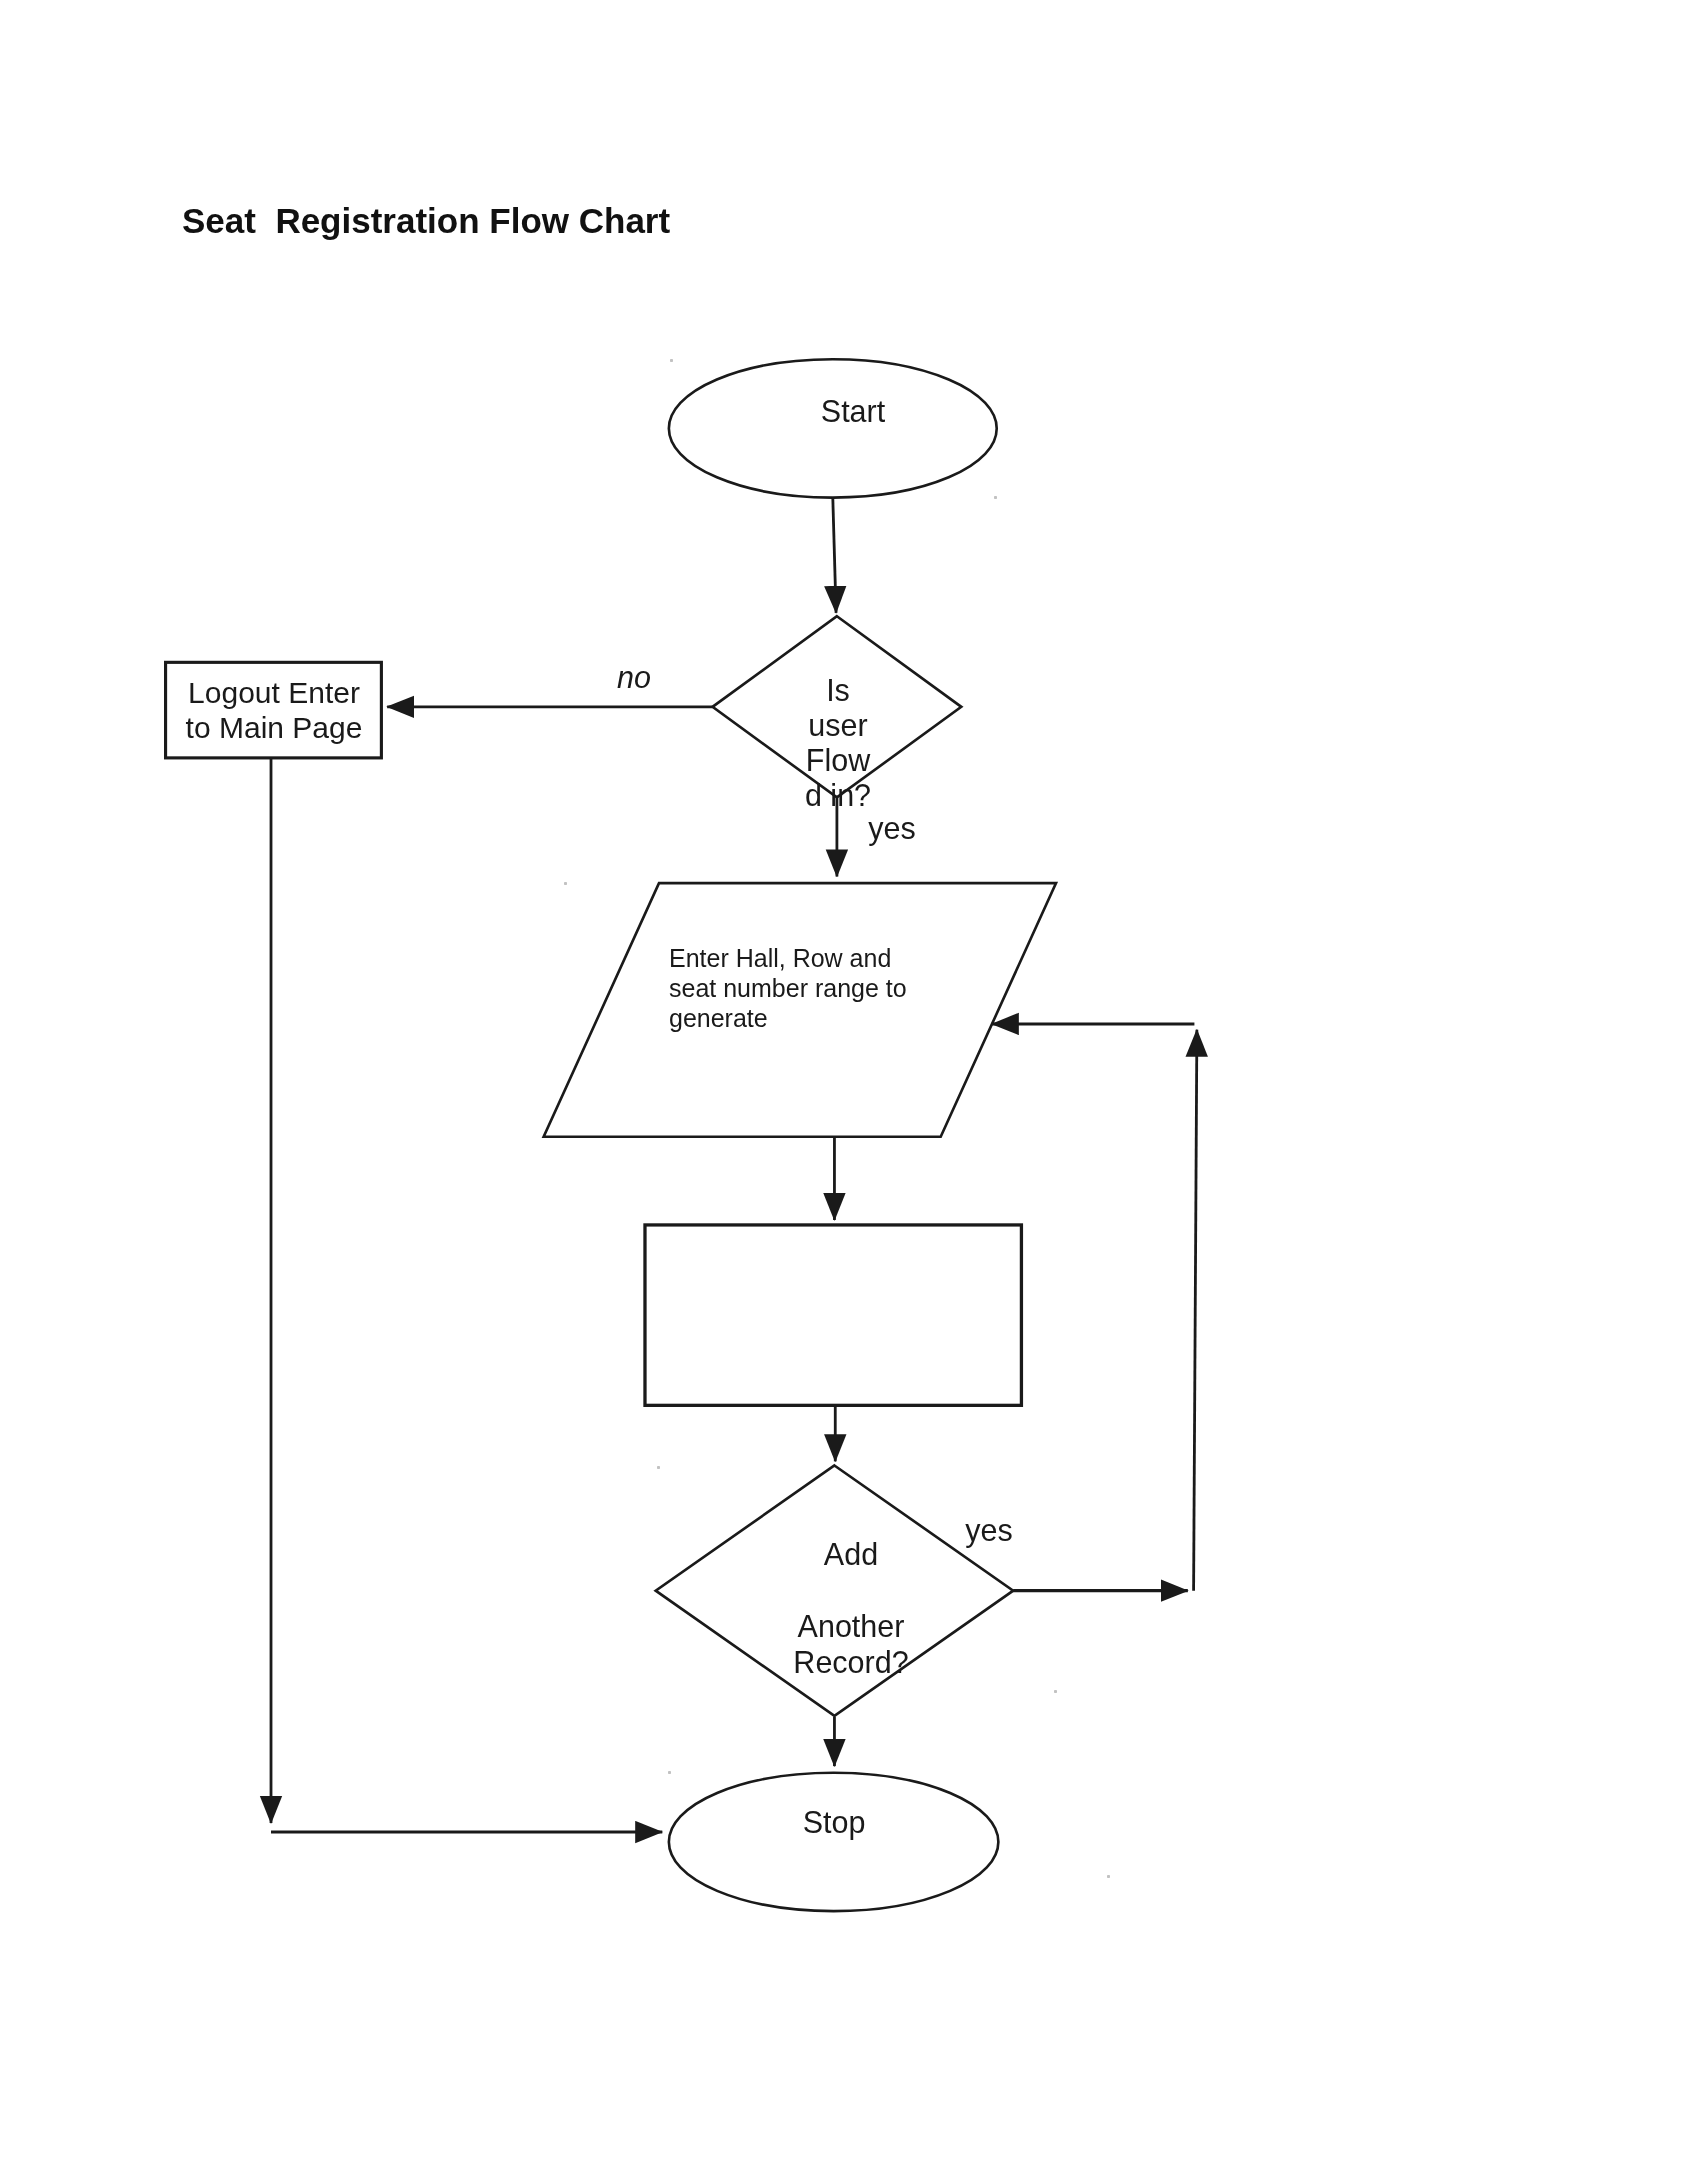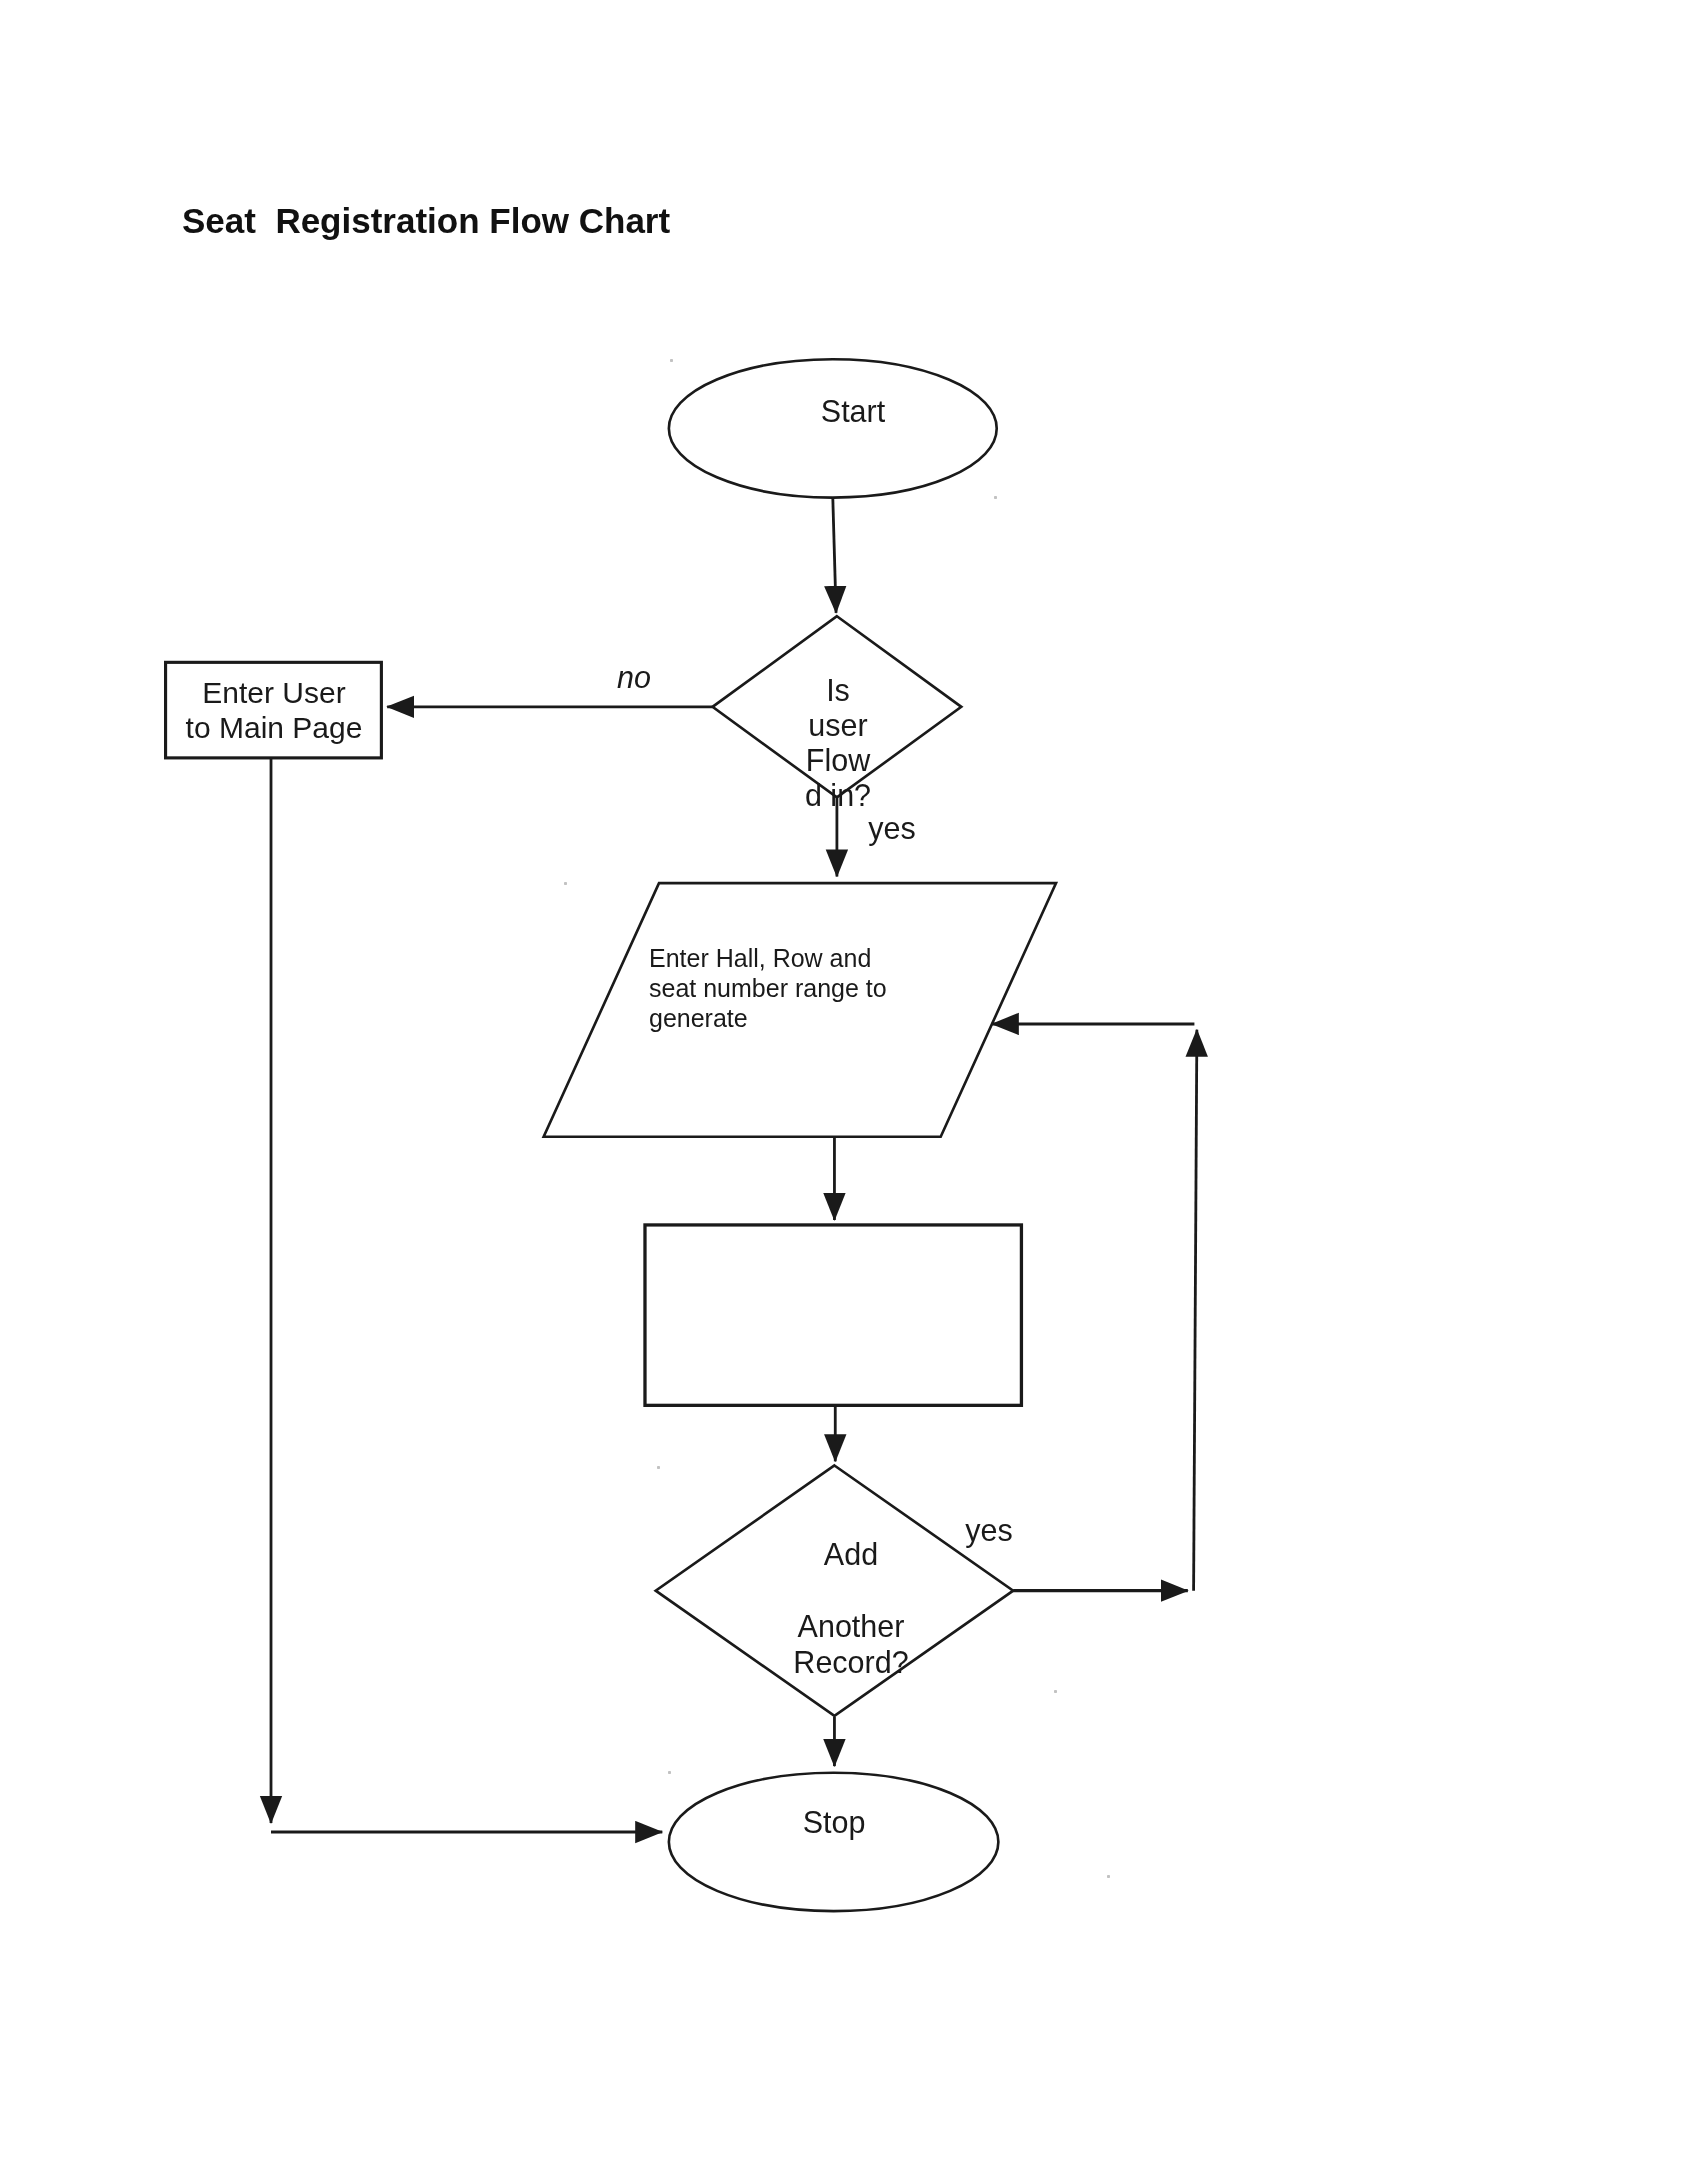--- a/index.html
+++ b/index.html
@@ -15,21 +15,21 @@
   #diagram-svg { position: absolute; left: 0; top: 0; }
   .lbl {
     position: absolute;
     color: #1a1a1a;
     white-space: pre-line;
     line-height: 35px;
     font-size: 30.5px;
     text-align: center;
     transform: translateX(-50%);
   }
-  .lbl.left-align { text-align: left; transform: none; }
+  .lbl.left-align { text-align: left; transform: none; margin-left: 20px; }
   #title {
     position: absolute;
     left: 182px; top: 201px;
     font-size: 35px; font-weight: bold;
     white-space: pre;
     color: #111111;
   }
   #lbl-start   { left: 833px; top: 394px; margin-left: 20px; }
   #lbl-d1      { left: 838px; top: 673px; }
   #lbl-no      { left: 634px;  top: 660px; font-style: italic; }
@@ -103,21 +103,21 @@
 
   <div class="lbl" id="lbl-d1">Is
 user
 Flow
 d in?</div>
 
   <div class="lbl" id="lbl-no">no</div>
 
   <div class="lbl" id="lbl-yes1">yes</div>
 
-  <div class="lbl" id="lbl-logout">Enter User
+  <div class="lbl" id="lbl-logout">Logout Enter
 to Main Page</div>
 
   <div class="lbl left-align" id="lbl-para">Enter Hall, Row and
 seat number range to
 generate</div>
 
 
   <div class="lbl" id="lbl-d2">Add
 
 Another

